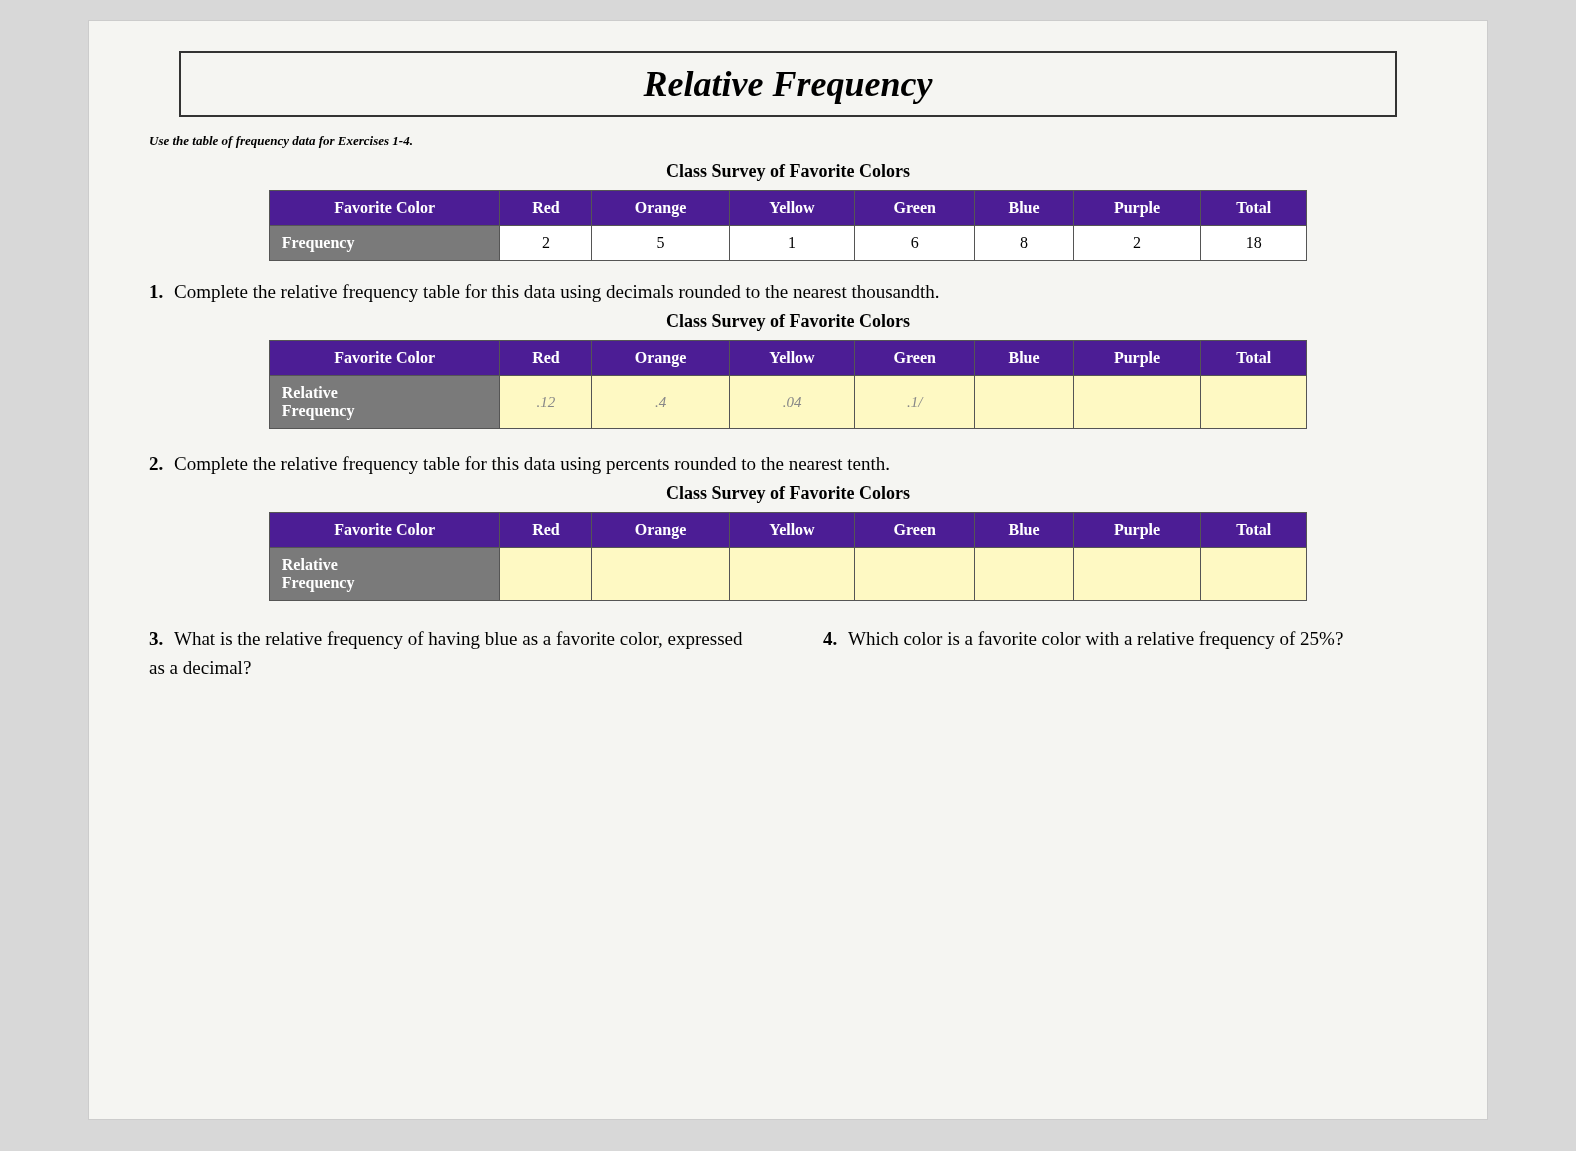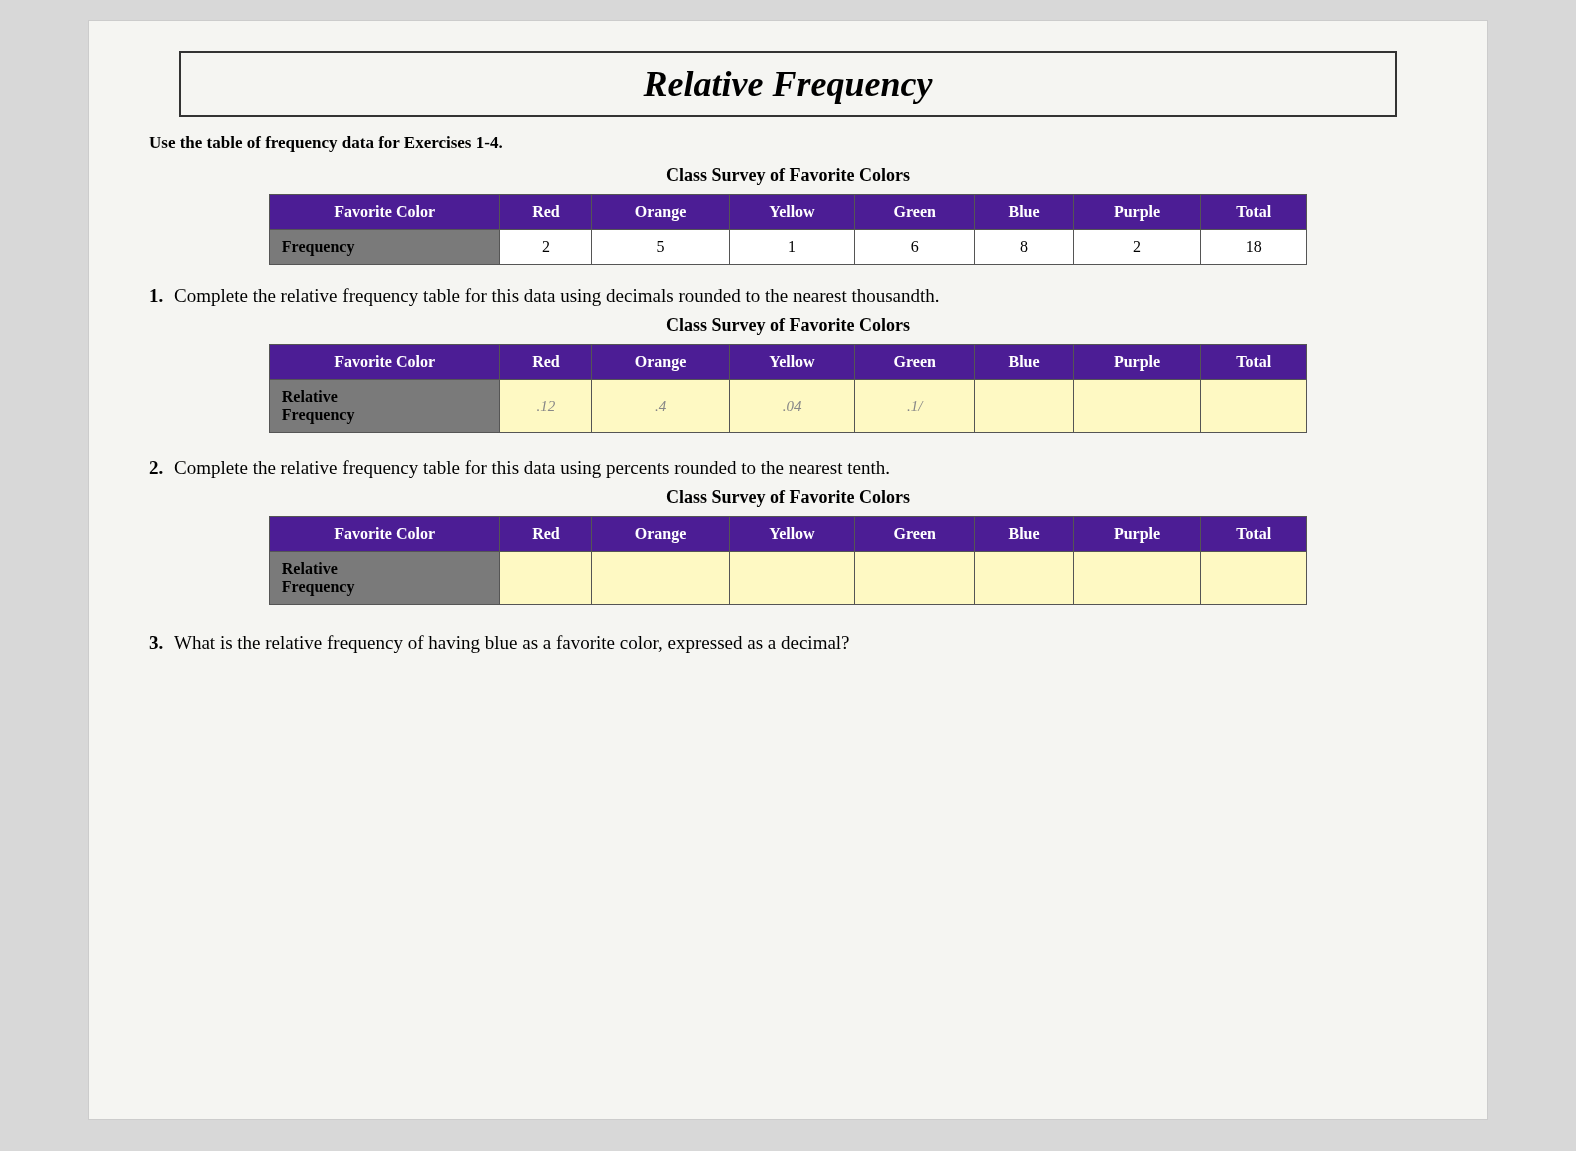--- a/index.html
+++ b/index.html
@@ -33,21 +33,22 @@
     }
 
     .title-text {
       font-size: 36px;
       font-style: italic;
       font-weight: bold;
       font-family: 'Times New Roman', Times, serif;
     }
 
     .subtitle {
-      font-size: 17px;
+      font-size: 13px;
+      font-style: italic;
       font-weight: bold;
       margin-bottom: 12px;
       margin-left: 10px;
     }
 
     .section-title {
       text-align: center;
       font-size: 18px;
       font-weight: bold;
       margin-bottom: 8px;
@@ -67,21 +68,21 @@
     }
 
     .header-row th {
       background-color: #4c1d95;
       color: #ffffff;
       font-weight: bold;
     }
 
     .label-cell {
       background-color: #7a7a7a;
-      color: #000000;
+      color: #ffffff;
       font-weight: bold;
       text-align: left;
       padding-left: 12px;
     }
 
     .data-cell {
       background-color: #ffffff;
     }
 
     .writein-cell {
@@ -228,15 +229,19 @@
         </tr>
       </tbody>
     </table>
   </div>
 
   <div class="bottom-questions">
     <div class="question">
       <span class="question-num">3.</span>
       <span style="margin-left:6px;">What is the relative frequency of having blue as a favorite color, expressed as a decimal?</span>
     </div>
+    <div class="question">
+      <span class="question-num">4.</span>
+      <span style="margin-left:6px;">Which color is a favorite color with a relative frequency of 25%?</span>
+    </div>
   </div>
 
 </div>
 
 </body></html>

